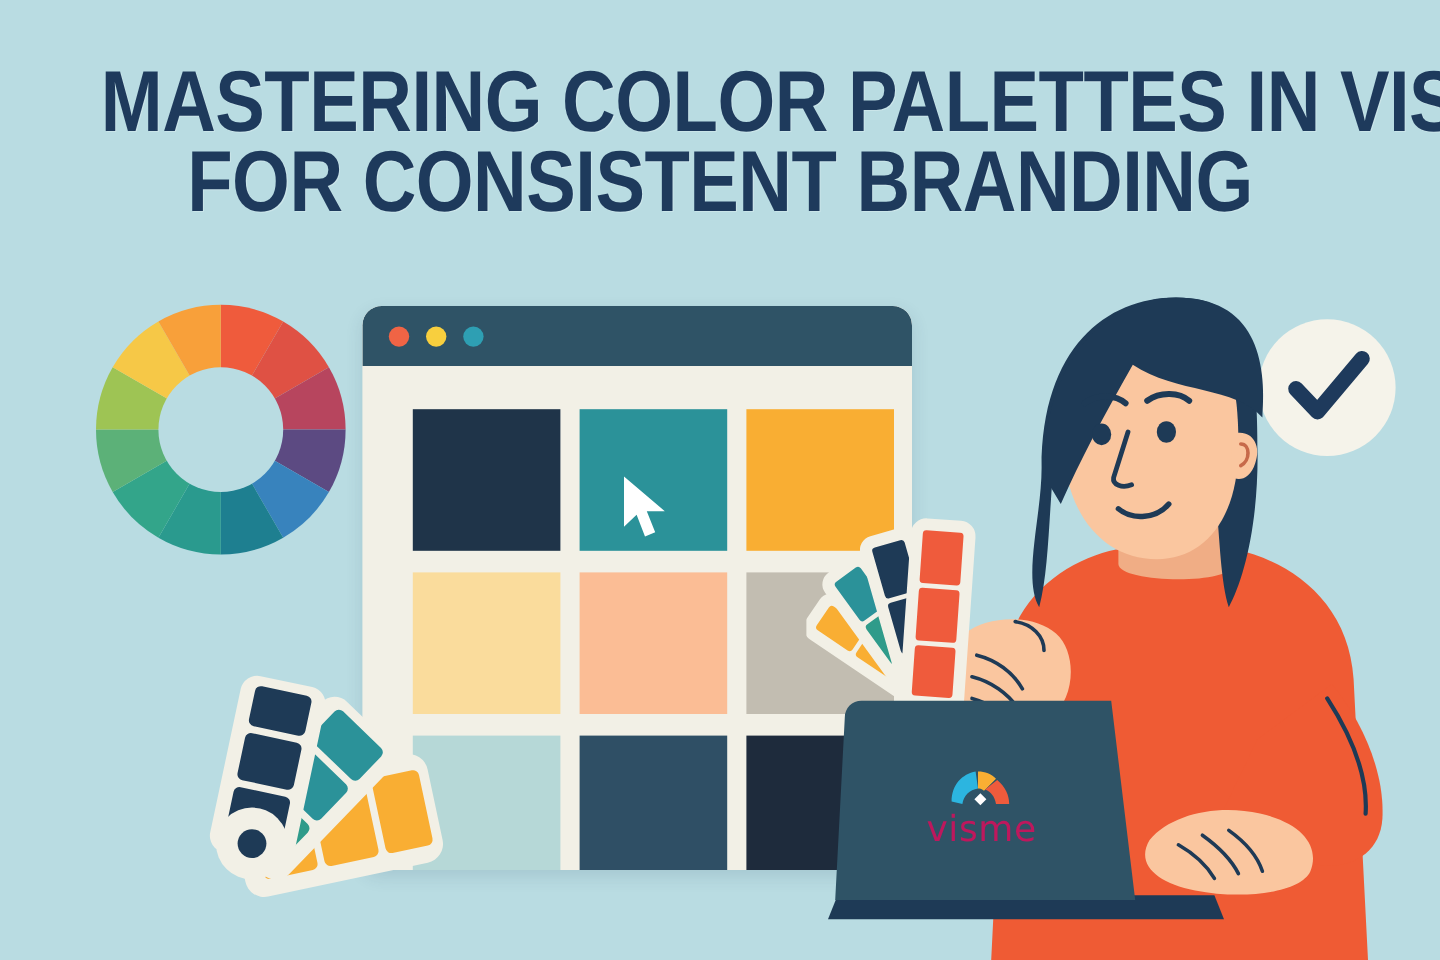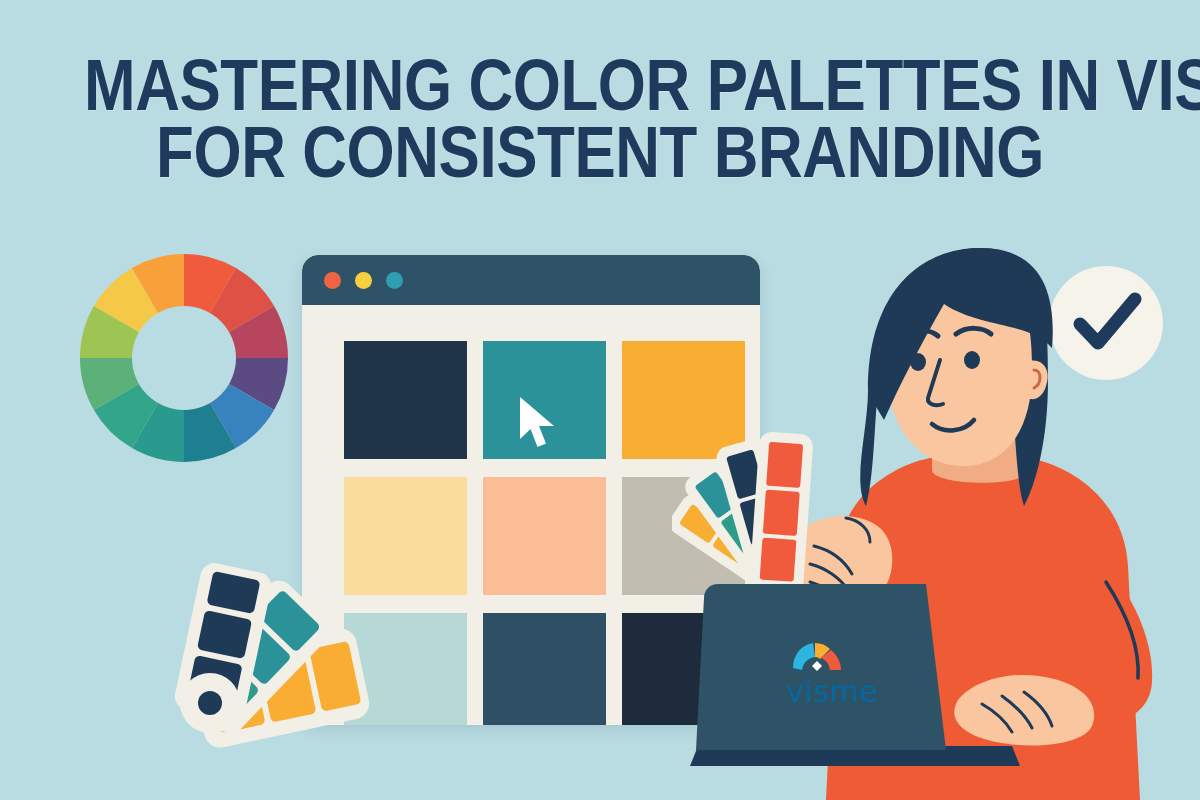--- a/index.html
+++ b/index.html
@@ -78,28 +78,27 @@
 
   
   #laptop{position:absolute;left:690px;top:578px;width:330px;height:222px;z-index:48;}
 
   #visme-logo{
     position:absolute;left:758px;top:640px;width:120px;height:76px;z-index:50;
     text-align:center;
   }
   #visme-wordmark{
     display:block;
-    color:#0369a1;
+    color:#be185d;
     font-family:"DejaVu Sans", sans-serif;
     font-size:30px;
     font-weight:normal;
     letter-spacing:0.5px;
     line-height:1;
     margin-top:3px;
-    text-align:right;
   }
 </style>
 </head>
 <body>
 
 <div id="stage">
 
   <div id="title-block">
     <span class="title-line">MASTERING COLOR PALETTES IN VISI</span>
     <span class="title-line">FOR CONSISTENT BRANDING</span>

